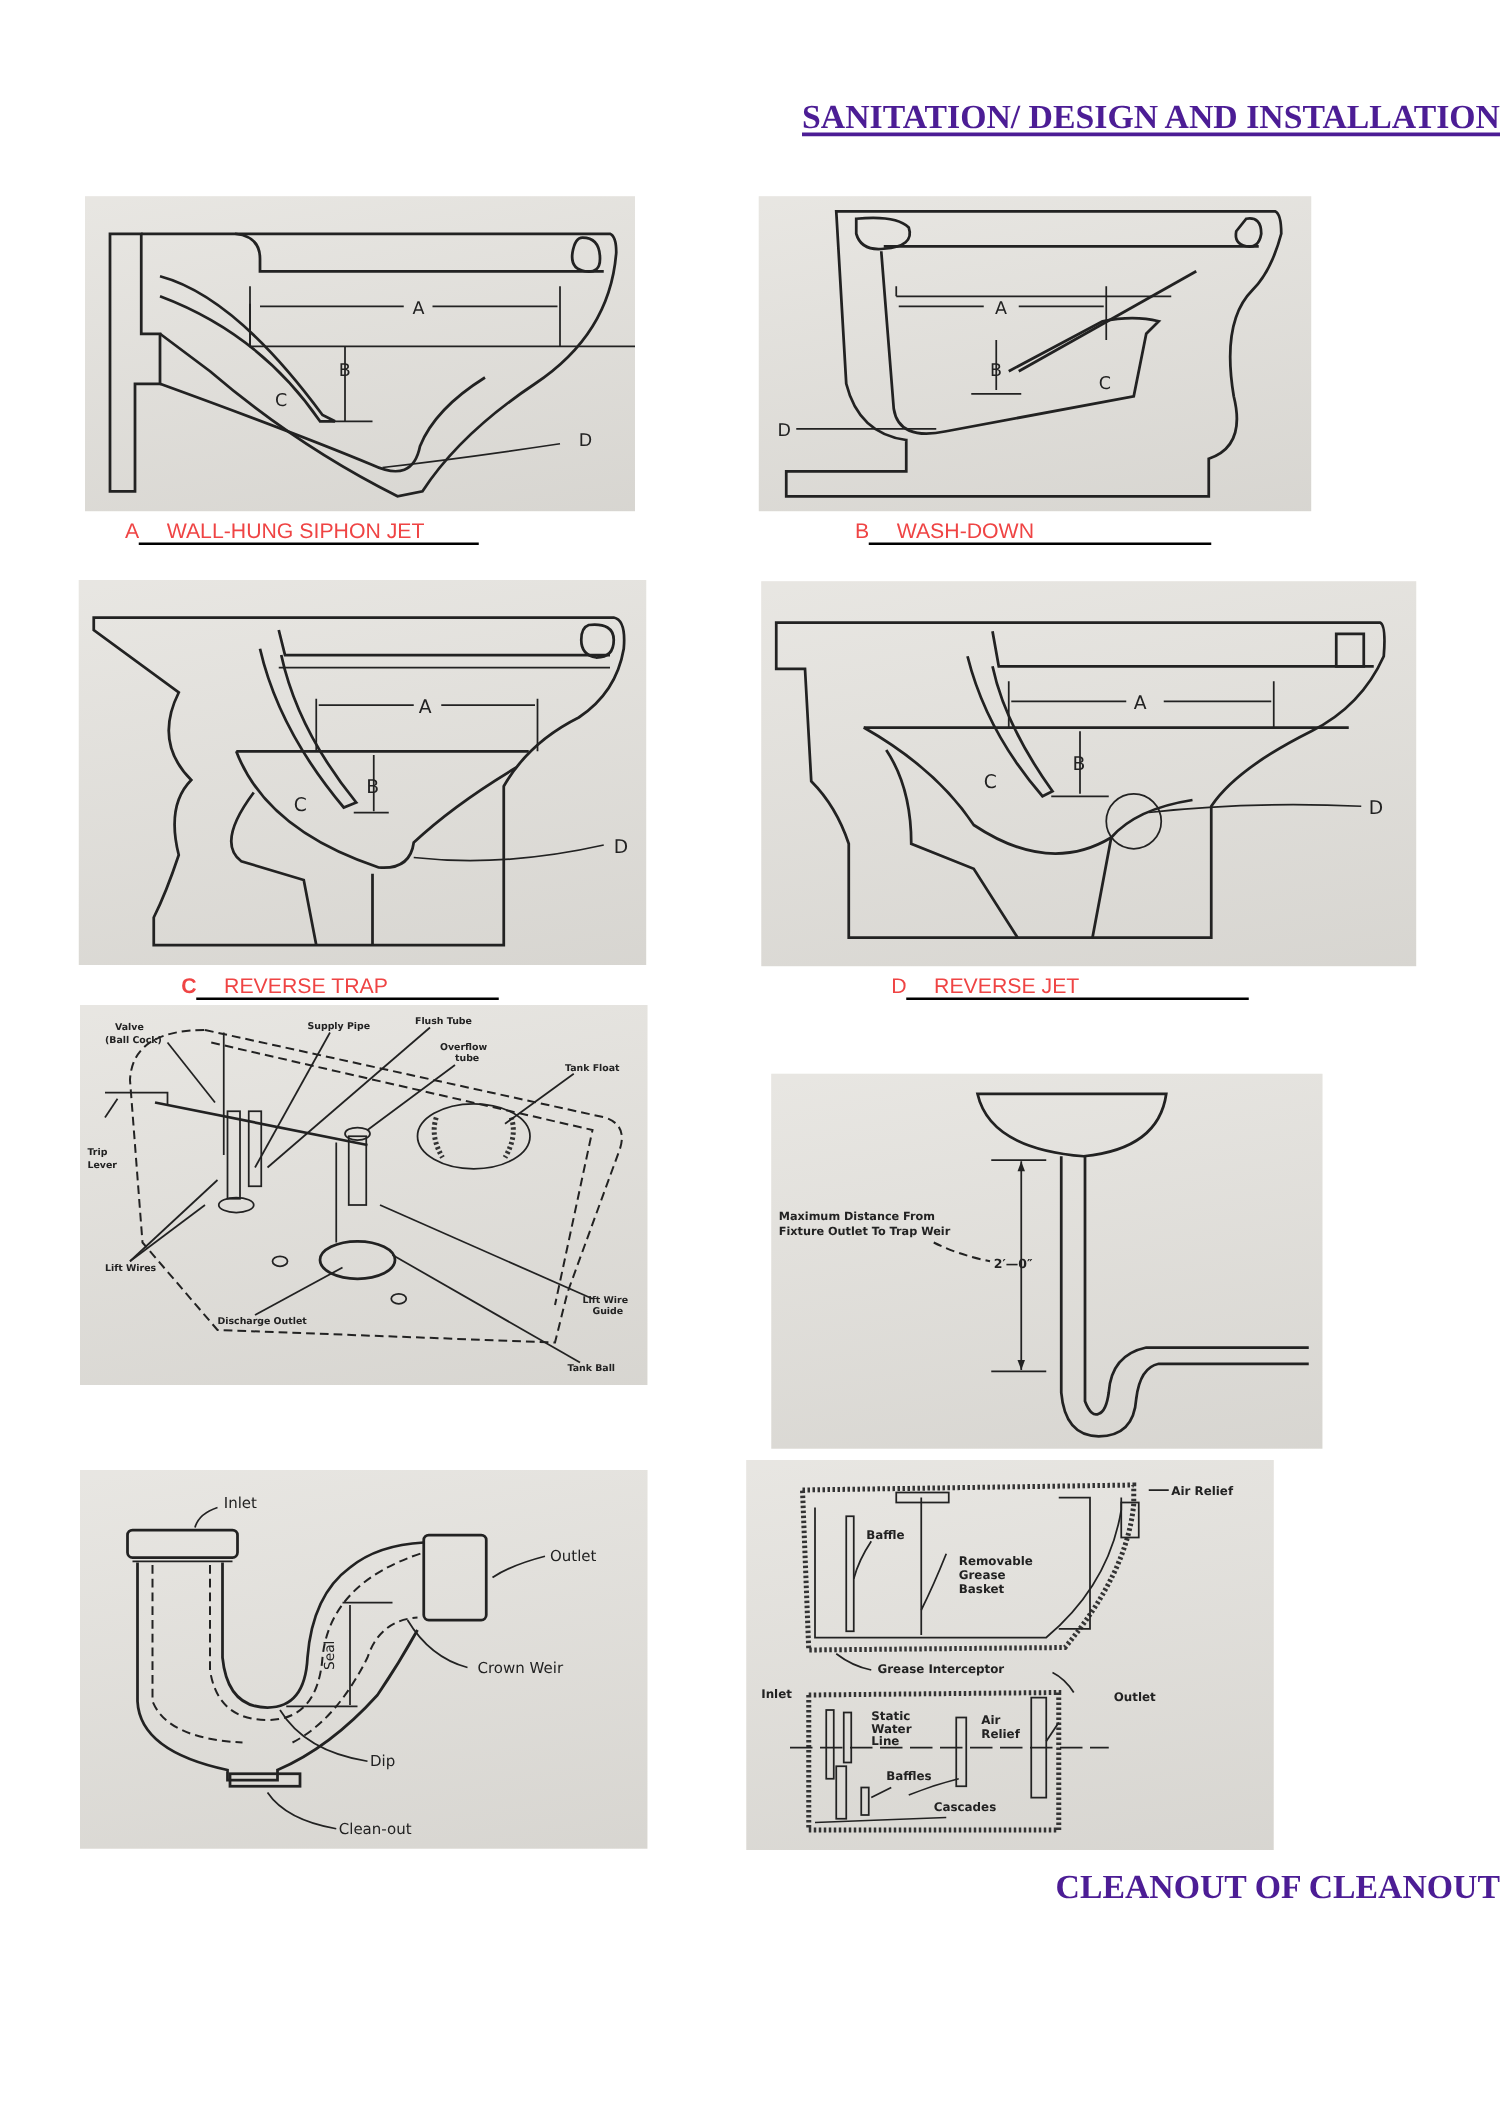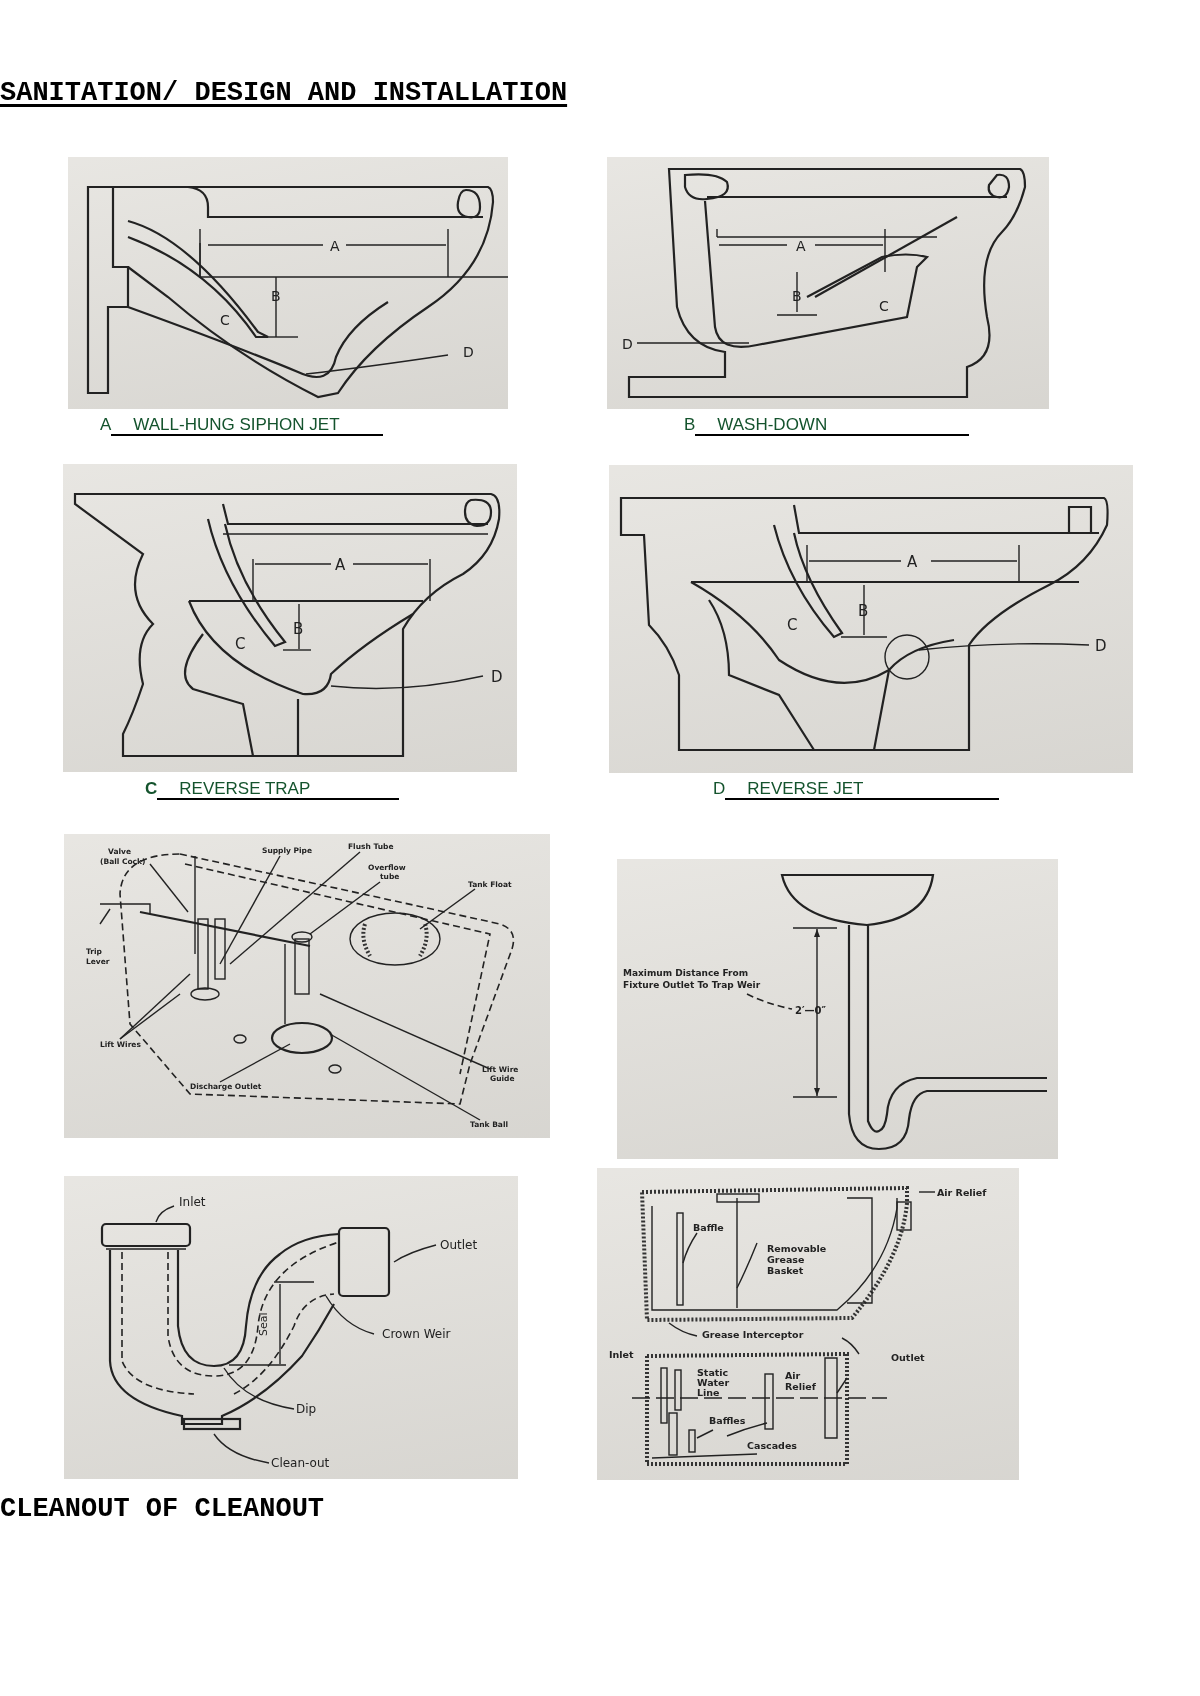--- a/index.html
+++ b/index.html
@@ -1,23 +1,23 @@
 <!DOCTYPE html>
 <html><head>
 <meta charset="utf-8">
 <style>
   html, body { margin:0; padding:0; background:#ffffff; }
   body { width:1200px; height:1696px; position:relative; overflow:hidden; font-family:"Liberation Sans", sans-serif; color:#111; }
-  .title { position:absolute; left:0; width:1200px; text-align:left; font-family:Liberation Mono, monospace; font-weight:bold; color:#000000; letter-spacing:0px; }
+  .title { position:absolute; left:0; width:1200px; text-align:right; font-family:Liberation Serif, serif; font-weight:bold; color:#4c1d95; letter-spacing:0px; }
   .title.top { top:78px; font-size:27px; text-decoration:underline; text-decoration-thickness:3px; text-underline-offset:4px; }
   .title.bottom { top:1494px; font-size:27px; }
   .fig { position:absolute; background:#e3e1dc; overflow:hidden; }
   .fig::before { content:""; position:absolute; inset:0; background:linear-gradient(170deg, rgba(255,255,255,0.18), rgba(0,0,0,0.05)); pointer-events:none; }
   .fig svg { position:absolute; left:0; top:0; width:100%; height:100%; }
-  .caption { position:absolute; font-family:"Liberation Sans", sans-serif; font-size:17px; color:#14532d; white-space:nowrap; }
+  .caption { position:absolute; font-family:"Liberation Sans", sans-serif; font-size:17px; color:#ef4444; white-space:nowrap; }
   .caption .letter { display:inline-block; }
   .caption .blank { display:inline-block; border-bottom:2px solid #000; padding:0 0 0 22px; line-height:19px; }
   .lbl { font-family:"DejaVu Sans", sans-serif; fill:#222; }
   .lblb { font-family:"DejaVu Sans", sans-serif; font-weight:bold; fill:#222; }
   .stroke { fill:none; stroke:#222; stroke-width:2.2; }
   .thin { fill:none; stroke:#222; stroke-width:1.4; }
   .dash { fill:none; stroke:#222; stroke-width:1.6; stroke-dasharray:7 4; }
   .hatch { fill:none; stroke:#333; stroke-width:4; stroke-dasharray:2 2; }
 </style>
 </head>
@@ -126,21 +126,21 @@
     <text class="lbl" x="298" y="102" font-size="15">A</text>
     <text class="lbl" x="249" y="151" font-size="15">B</text>
     <text class="lbl" x="178" y="165" font-size="15">C</text>
     <text class="lbl" x="486" y="186" font-size="15">D</text>
   </svg>
 </div>
 <div class="caption" style="left:713px;top:779px;">
   <span class="letter">D</span><span class="blank" style="width:252px;">REVERSE JET</span>
 </div>
 
-<div class="fig" style="left:64px;top:834px;width:454px;height:304px;padding-left:32px;">
+<div class="fig" style="left:64px;top:804px;width:454px;height:304px;">
   <svg viewBox="0 0 454 304">
     <path class="dash" d="M100 20 L420 90 Q438 96 432 115 L390 230 L380 270 L110 260 L50 190 L40 60 Q42 20 100 20 Z"></path>
     <path class="dash" d="M105 30 L410 100 L380 240"></path>
     <path class="thin" d="M40 70 L70 70 L70 80 M20 70 L40 70"></path>
     <line class="stroke" x1="60" y1="78" x2="230" y2="112"></line>
     <rect class="thin" x="118" y="85" width="10" height="70"></rect>
     <rect class="thin" x="135" y="85" width="10" height="60"></rect>
     <ellipse class="thin" cx="125" cy="160" rx="14" ry="6"></ellipse>
     <rect class="thin" x="215" y="105" width="14" height="55"></rect>
     <ellipse class="thin" cx="222" cy="103" rx="10" ry="5"></ellipse>

